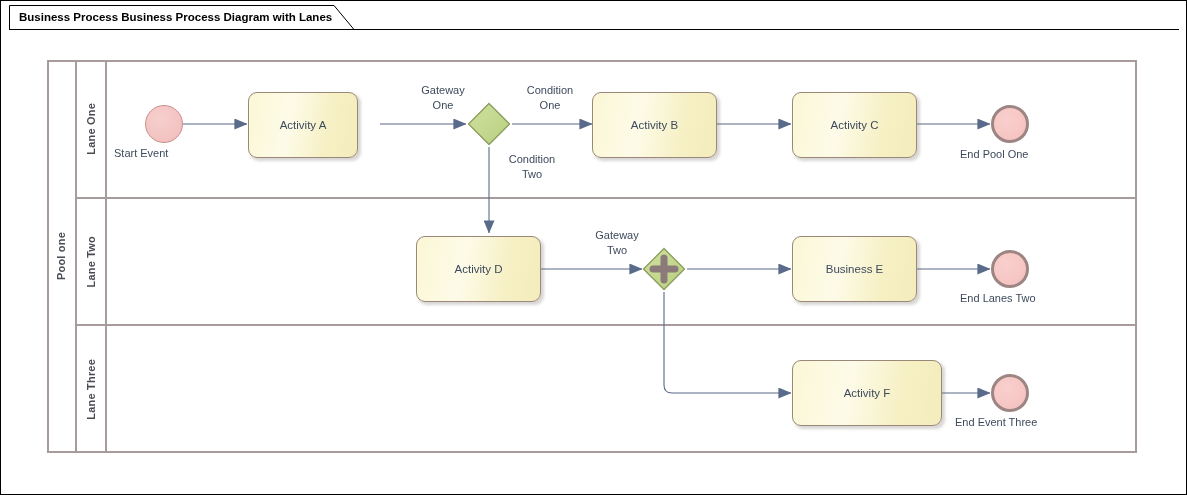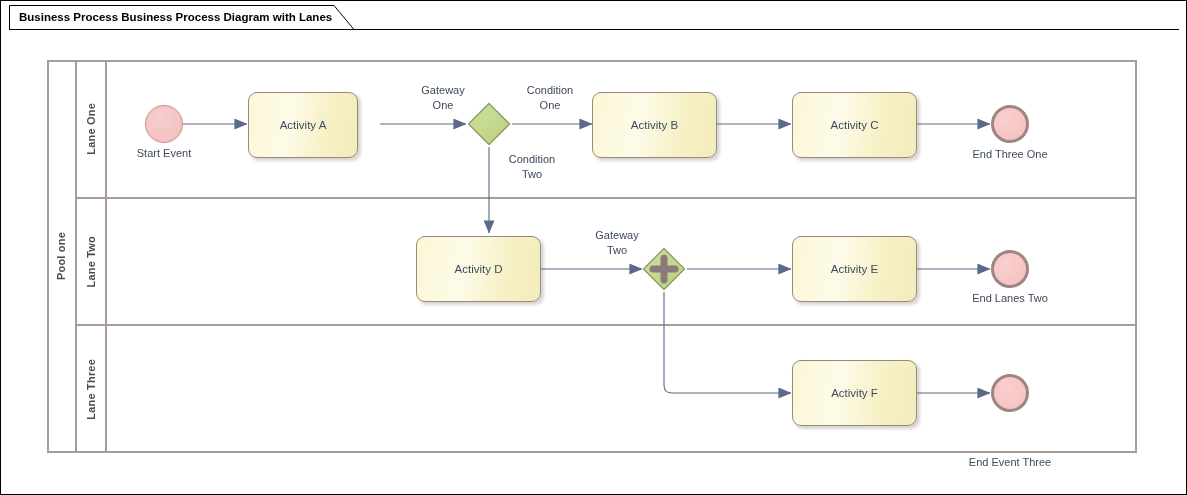--- a/index.html
+++ b/index.html
@@ -74,21 +74,21 @@
   }
   
   .gateway{position:absolute;width:44px;height:44px;}
   
   .flow-label{
     position:absolute;font-size:11px;color:#3d4a5c;
     text-align:center;line-height:15px;white-space:nowrap;
   }
   .node-label{
     position:absolute;font-size:11px;color:#3d4a5c;
-    text-align:center;white-space:nowrap;
+    white-space:nowrap;
   }
   #flows{position:absolute;left:0;top:0;width:1187px;height:495px;pointer-events:none;}
 </style>
 </head>
 <body>
 
 <div id="canvas">
 
   <svg id="title-tab-shape" viewBox="0 0 346 25">
     <path d="M0.5,0.5 H325 L345,24.5 H0.5 Z" fill="#ffffff" stroke="#000000" stroke-width="1"></path>
@@ -183,21 +183,21 @@
   </div>
 
   <div class="activity" style="left:591px;top:91px;width:125px;height:66px;">
     <span>Activity B</span>
   </div>
   <div class="activity" style="left:791px;top:91px;width:125px;height:66px;">
     <span>Activity C</span>
   </div>
 
   <div class="event end-event" style="left:990px;top:104px;"></div>
-  <div class="node-label" style="left:959px;top:147px;width:100px;">End Three One</div>
+  <div class="node-label" style="left:959px;top:147px;width:100px;">End Pool One</div>
 
   <div class="activity" style="left:415px;top:235px;width:125px;height:66px;align-items:center;">
     <span>Activity D</span>
   </div>
 
   <svg class="gateway" style="left:641px;top:246px;" viewBox="0 0 44 44">
     <defs>
       <linearGradient id="gwg2" x1="0" y1="0" x2="1" y2="1">
         <stop offset="0%" stop-color="#cfe0a0"></stop>
           <stop offset="55%" stop-color="#c3d88e"></stop>
@@ -209,26 +209,26 @@
       <line x1="22" y1="11" x2="22" y2="33"></line>
       <line x1="11" y1="22" x2="33" y2="22"></line>
     </g>
   </svg>
   <div class="flow-label" style="left:578px;top:227px;width:76px;">
     <div>Gateway</div>
     <div>Two</div>
   </div>
 
   <div class="activity" style="left:791px;top:235px;width:125px;height:66px;">
-    <span>Activity E</span>
+    <span>Business E</span>
   </div>
 
   <div class="event end-event" style="left:990px;top:249px;"></div>
   <div class="node-label" style="left:959px;top:291px;width:100px;">End Lanes Two</div>
 
-  <div class="activity" style="left:791px;top:359px;width:125px;height:66px;align-items:center;">
+  <div class="activity" style="left:791px;top:359px;width:150px;height:66px;align-items:center;">
     <span>Activity F</span>
   </div>
 
   <div class="event end-event" style="left:990px;top:373px;"></div>
-  <div class="node-label" style="left:954px;top:415px;width:110px;margin-top:40px;">End Event Three</div>
+  <div class="node-label" style="left:954px;top:415px;width:110px;">End Event Three</div>
 
 </div>
 
 </body></html>

